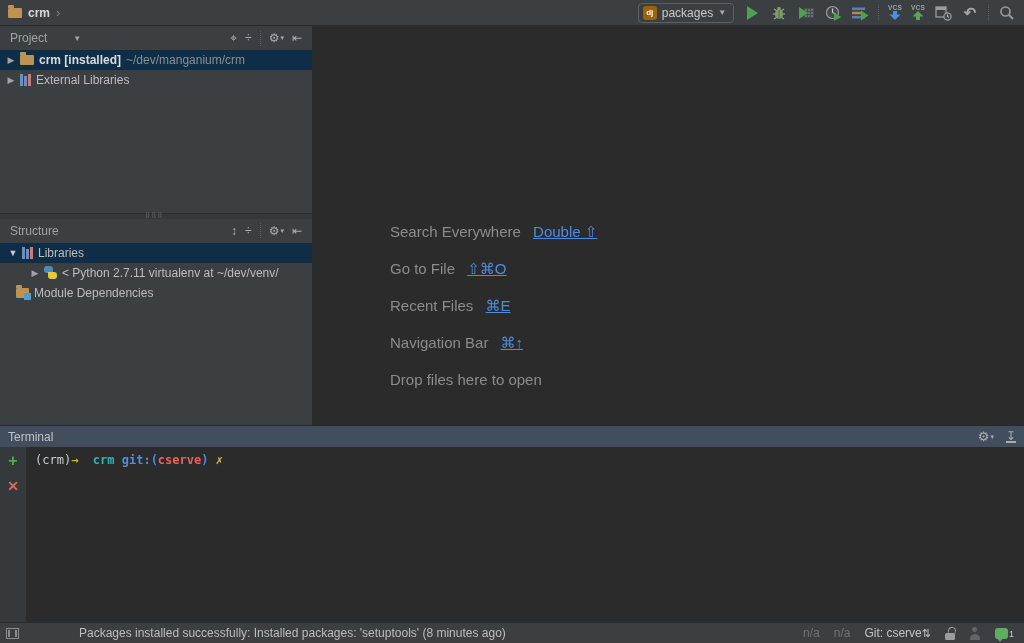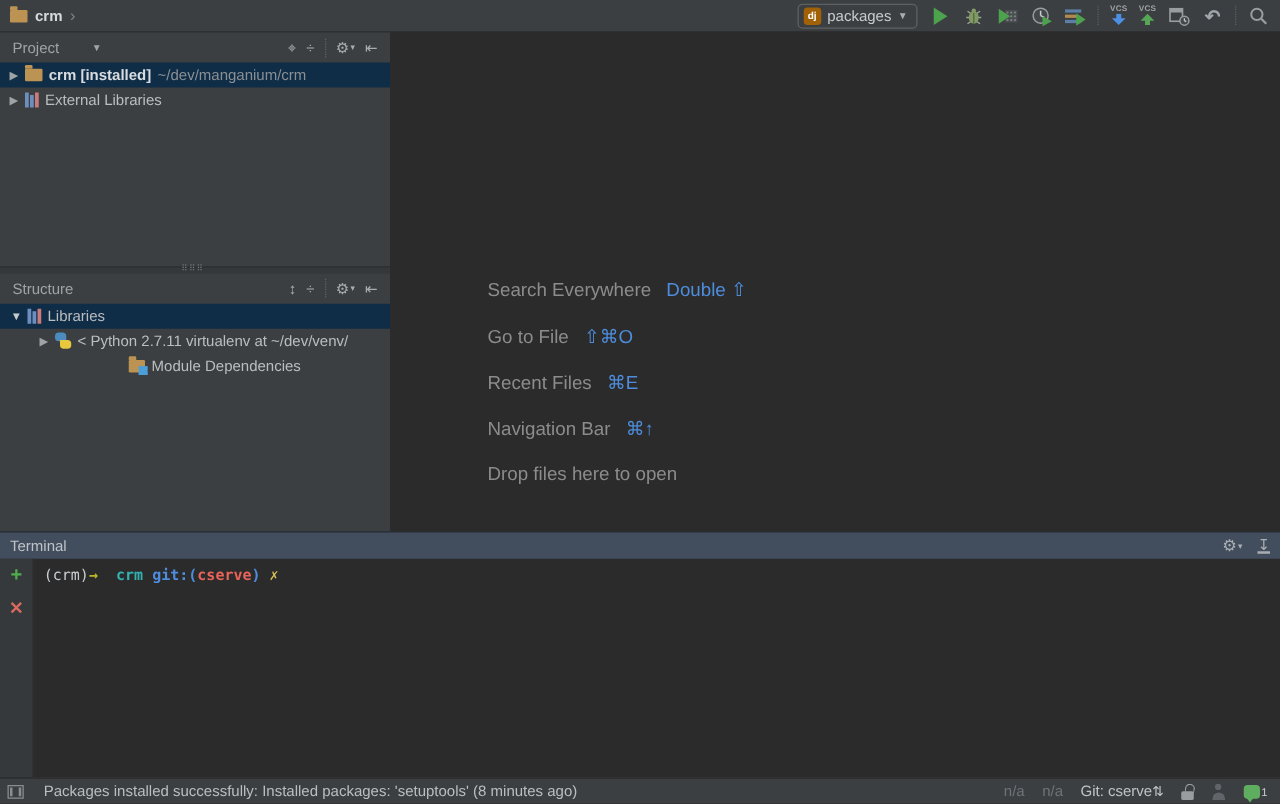--- a/index.html
+++ b/index.html
@@ -77,21 +77,21 @@
 
   .proj-filler { flex:1; }
   .splitter { height:6px; background:#35383A; border-top:1px solid #2C2E30; position:relative; flex:none; cursor:row-resize; }
   .splitter .dots { position:absolute; left:145px; top:1px; color:#6E7275; font-size:7px; letter-spacing:1px; line-height:2px; }
 
   
   .editor { flex:1; background:#2B2B2B; position:relative; }
   .shortcuts { position:absolute; left:77px; top:197px; }
   .sc-line { height:22px; margin-bottom:15px; font-size:15px; white-space:nowrap; }
   .sc-label { color:#8C8C8C; }
-  .sc-keys { color:#4E8DDE; margin-left:8px; }
+  .sc-keys { color:#4E8DDE; margin-left:8px;text-decoration:underline; }
 
   
   .terminal { flex:none; height:197px; display:flex; flex-direction:column; background:#2B2B2B; }
   .term-header { height:22px; background:#424D5E; border-top:1px solid #262A2E;
                  display:flex; align-items:center; padding:0 8px; flex:none; }
   .term-title { color:#BFC3C7; font-size:12px; }
   .term-h-icons { margin-left:auto; display:flex; align-items:center; gap:12px; }
   .dock-ico { color:#A9ADB0; font-size:12px; border-bottom:2px solid #A9ADB0; line-height:10px; cursor:pointer; }
   .term-body { flex:1; display:flex; }
   .term-gutter { width:27px; background:#36393C; border-right:1px solid #2B2B2B;
@@ -102,21 +102,21 @@
                   font-size:12px; white-space:pre; }
   .t-venv { color:#C9CDD1; }
   .t-arrow { color:#BBB529; font-weight:bold; }
   .t-dir { color:#33B2B2; font-weight:bold; }
   .t-git { color:#4E8DDE; font-weight:bold; }
   .t-branch { color:#E8645A; font-weight:bold; }
   .t-dirty { color:#D6BF55; font-weight:bold; }
 
   
   .statusbar { flex:1; background:#3C3F41; border-top:1px solid #292B2D;
-               display:flex; align-items:center; padding:0 10px 0 6px; font-size:12px; }
+               display:flex; align-items:center; padding:0 10px 0 6px; font-size:12px;gap:44px; }
   .sb-toggle { width:13px; height:11px; border:1px solid #8A8D8F; position:relative; cursor:pointer; flex:none; }
   .sb-toggle:before { content:""; position:absolute; left:1px; top:1px; bottom:1px; width:2px; background:#8A8D8F; }
   .sb-toggle:after { content:""; position:absolute; right:1px; top:1px; bottom:1px; width:2px; background:#8A8D8F; }
   .sb-msg { color:#BBBDBF; margin-left:16px; }
   .sb-right { margin-left:auto; display:flex; align-items:center; gap:14px; }
   .sb-na { color:#6F7377; }
   .sb-git { color:#BFC3C7; cursor:pointer; }
   .sb-git .arrs { font-size:11px; color:#BFC3C7; }
   .lock-ico { width:10px; height:13px; position:relative; cursor:pointer; display:inline-block; }
   .lock-ico:before { content:""; position:absolute; left:1px; top:0; width:6px; height:6px;
@@ -299,21 +299,21 @@
               <i></i>
               <i></i>
             </span>
           <span>Libraries</span>
         </div>
         <div class="tree-row" style="padding-left:30px;">
           <span class="twisty">▶</span>
           <span class="row-ico pyico"></span>
           <span>&lt; Python 2.7.11 virtualenv at ~/dev/venv/</span>
         </div>
-        <div class="tree-row" style="padding-left:28px;justify-content:center;">
+        <div class="tree-row" style="padding-left:12px;">
           <span class="row-ico modfolder">
             <span class="modgrid">
                 <i></i>
                 <i></i>
                 <i></i>
                 <i></i>
               </span>
           </span>
           <span>Module Dependencies</span>
         </div>

